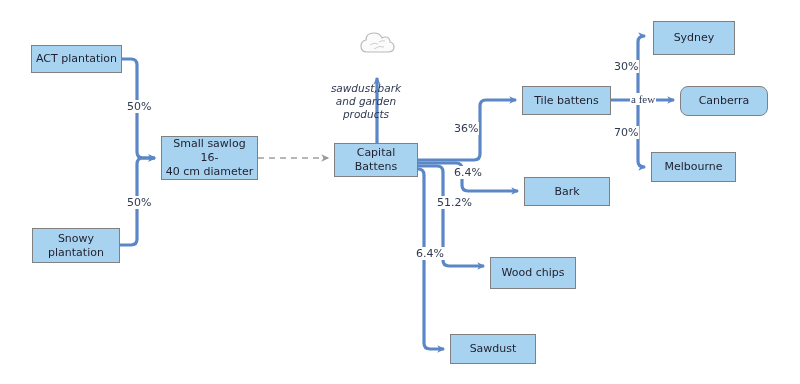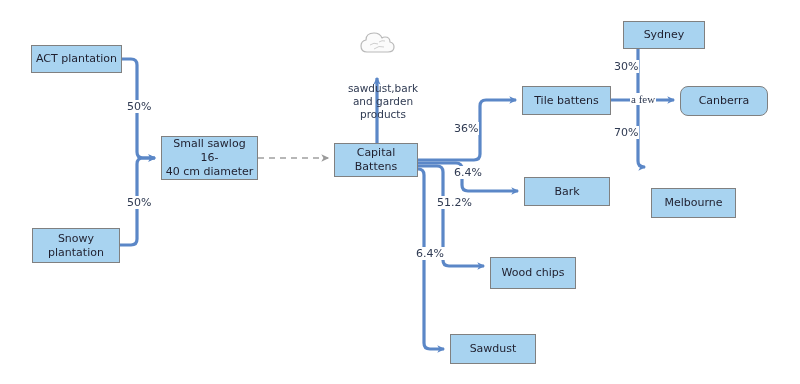--- a/index.html
+++ b/index.html
@@ -131,33 +131,33 @@
   </div>
 
   <div class="node" style="left:490px; top:250px; width:86px; height:32px;margin-top:7px;">
     <span>Wood chips</span>
   </div>
 
   <div class="node" style="left:450px; top:334px; width:86px; height:30px;">
     <span>Sawdust</span>
   </div>
 
-  <div class="node" style="left:623px; top:21px; width:82px; height:28px;">
+  <div class="node" style="left:653px; top:21px; width:82px; height:34px;">
     <span>Sydney</span>
   </div>
 
   <div class="node" style="left:680px; top:86px; width:88px; height:30px;border-radius:8px;">
     <span>Canberra</span>
   </div>
 
-  <div class="node" style="left:651px; top:152px; width:85px; height:30px;margin-top:36px;">
+  <div class="node" style="left:651px; top:152px; width:85px; height:30px;">
     <span>Melbourne</span>
   </div>
 
-  <div class="cloud-label" style="left:339px; top:82px; width:88px;">sawdust,bark
+  <div class="cloud-label" style="left:322px; top:82px; width:88px;font-style:italic;">sawdust,bark
 and garden
 products</div>
 
   <div class="edge-label" style="left:126px; top:100px;">50%</div>
 
   <div class="edge-label" style="left:126px; top:196px;">50%</div>
 
   <div class="edge-label" style="left:453px; top:122px;">36%</div>
 
   <div class="edge-label" style="left:453px; top:166px;">6.4%</div>

